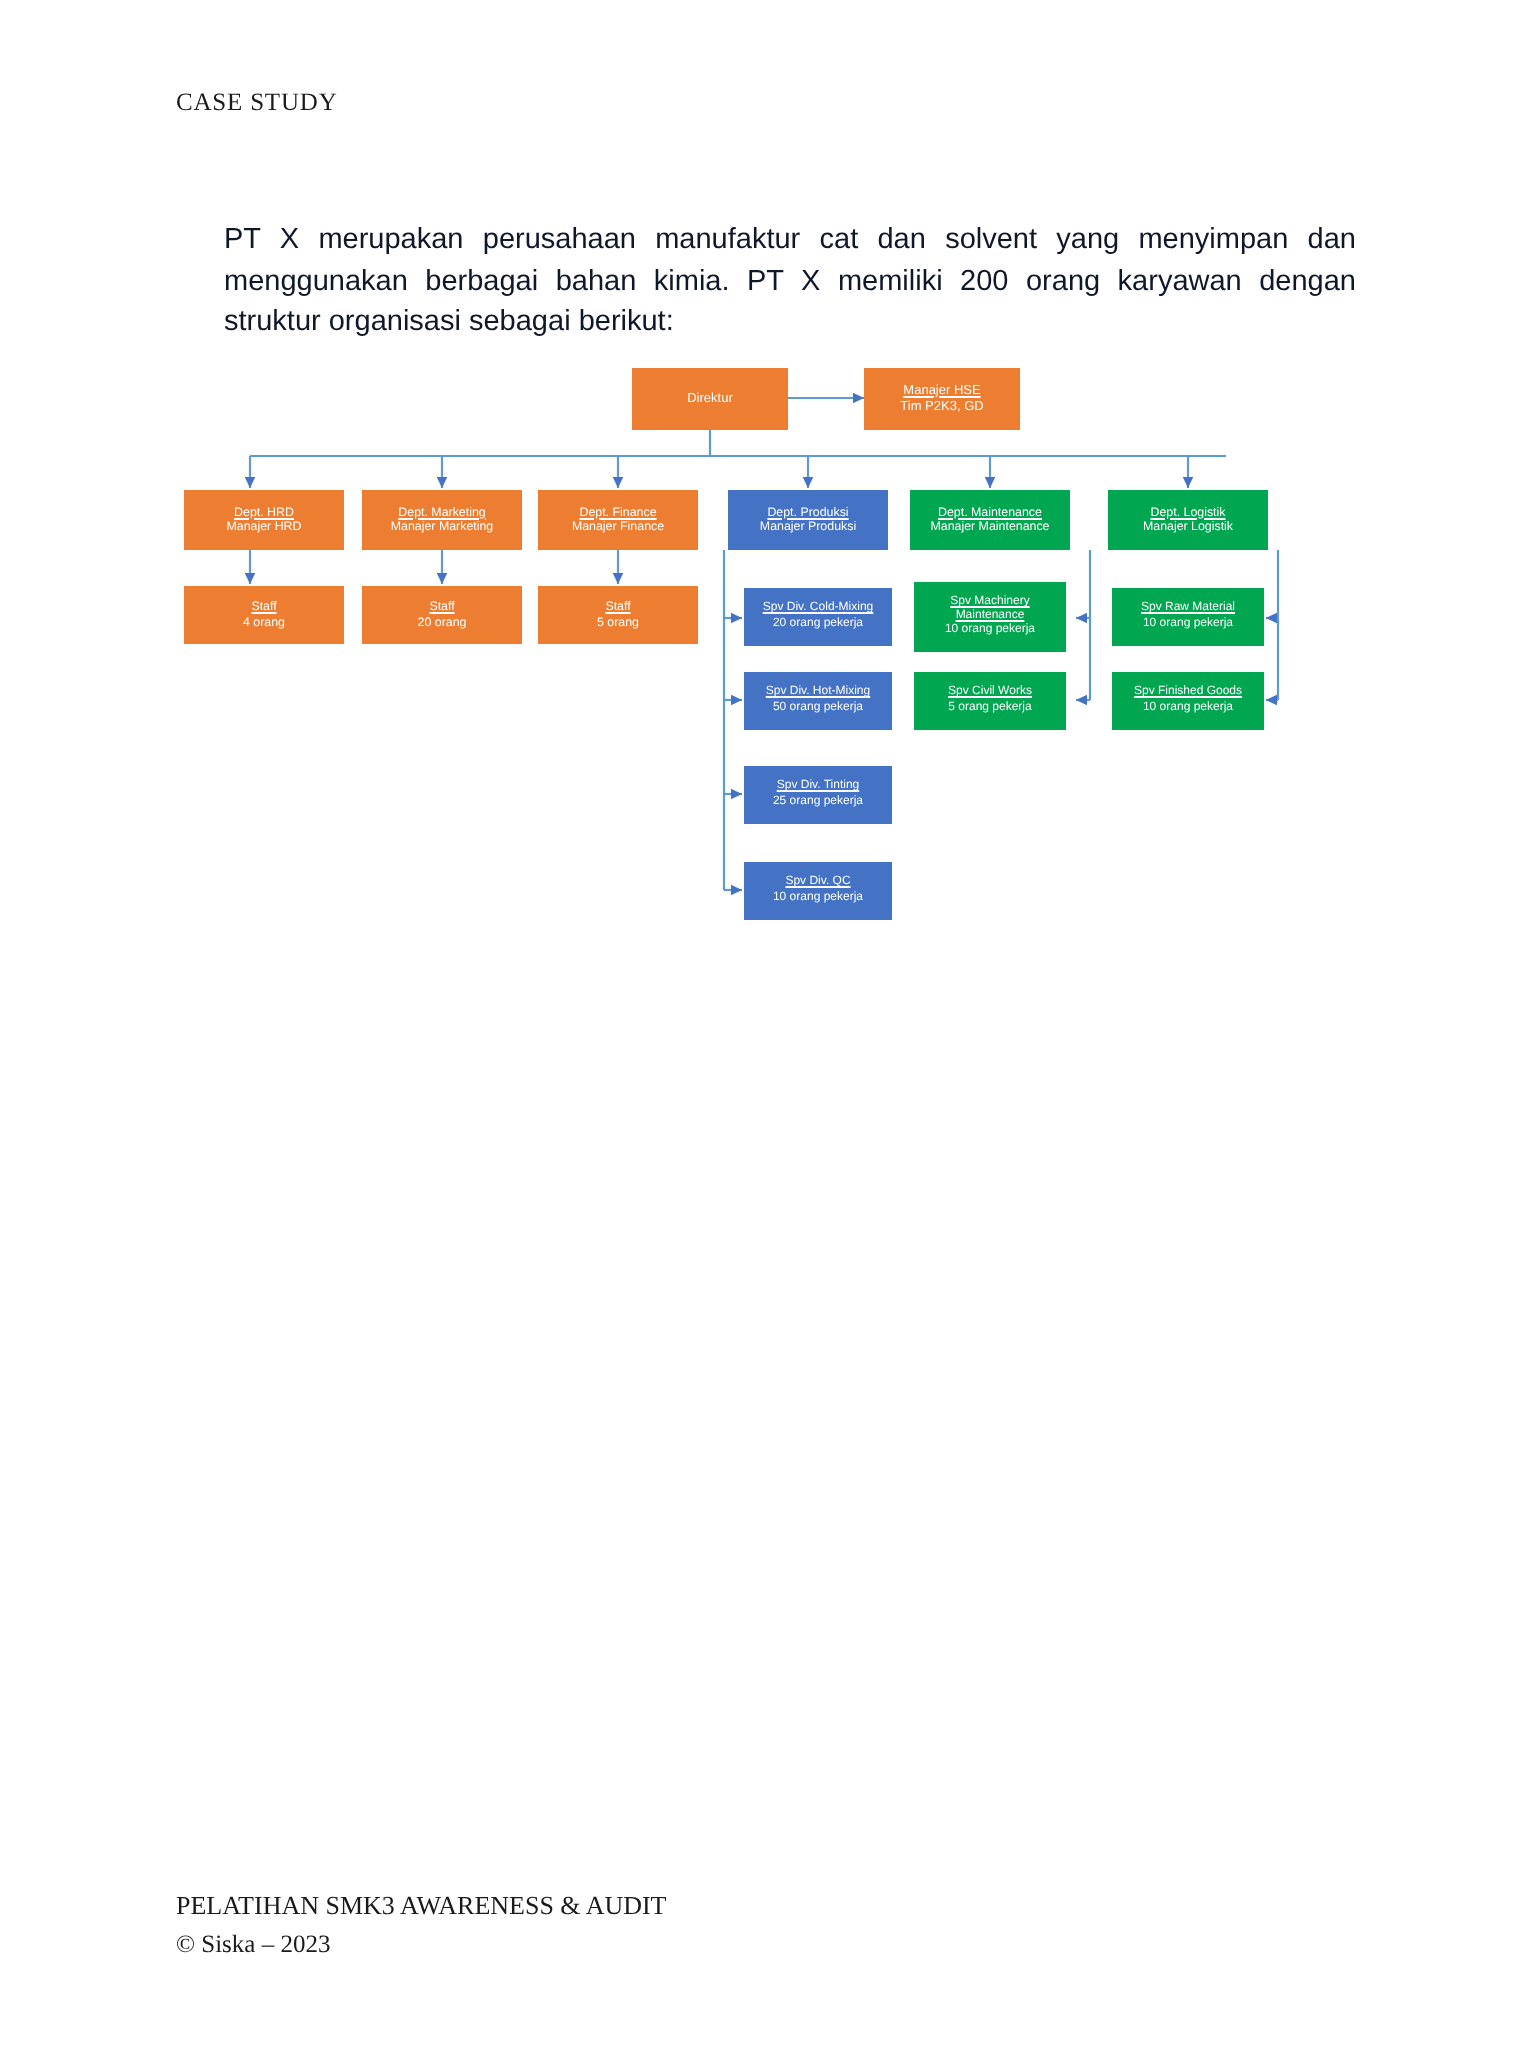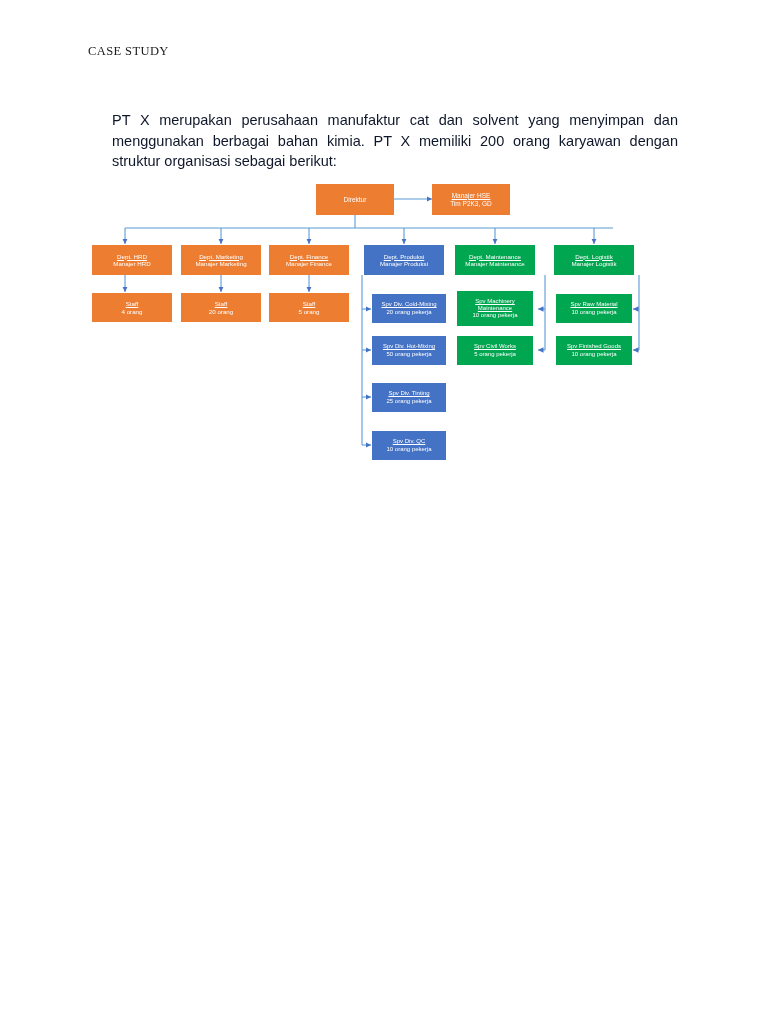--- a/index.html
+++ b/index.html
@@ -237,13 +237,15 @@
   </div>
 
   <div class="node green n-spv" style="left:556px; top:336px; width:76px; height:29px;">
     <span class="t1">Spv Finished Goods</span>
     <span class="t2">10 orang pekerja</span>
   </div>
 
 </div>
 
 <div class="doc-footer">
+  <div>PELATIHAN SMK3 AWARENESS &amp; AUDIT</div>
+  <div class="line2">© Siska – 2023</div>
 </div>
 
 </body></html>

